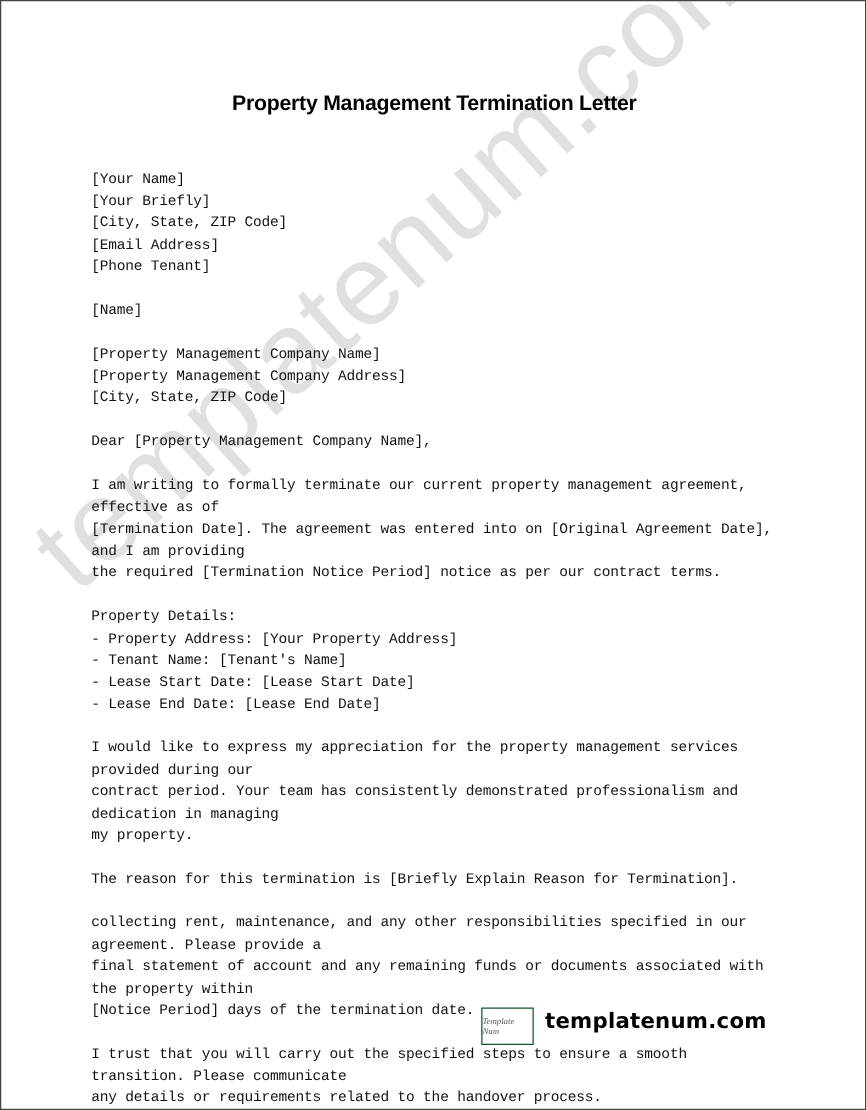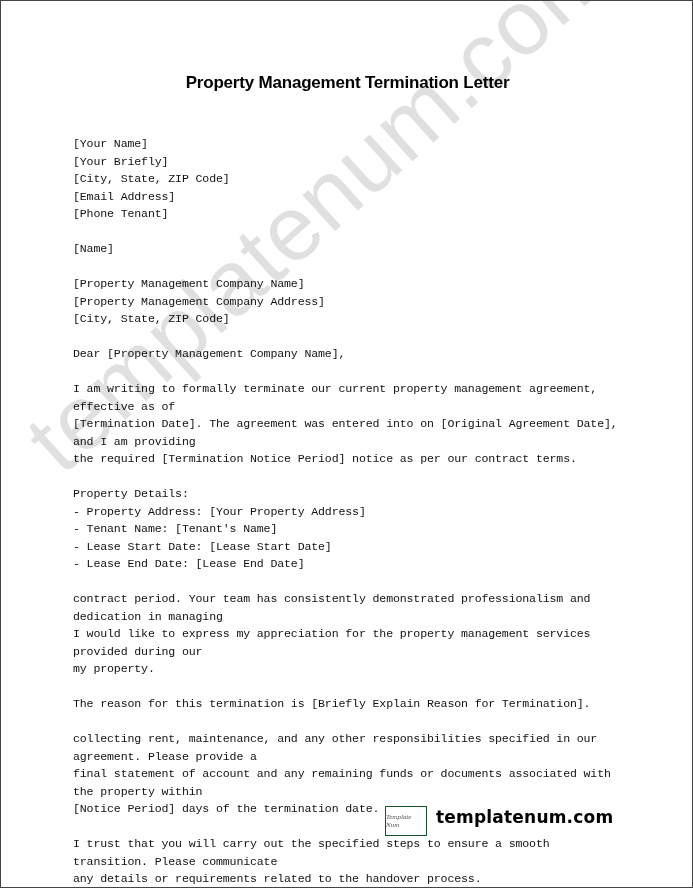--- a/index.html
+++ b/index.html
@@ -84,22 +84,22 @@
     <div class="gap"></div>
     <div>
       <p>Property Details:</p>
       <p>- Property Address: [Your Property Address]</p>
       <p>- Tenant Name: [Tenant's Name]</p>
       <p>- Lease Start Date: [Lease Start Date]</p>
       <p>- Lease End Date: [Lease End Date]</p>
     </div>
     <div class="gap"></div>
     <div>
+      <p>I would like to express my appreciation for the property management services provided during our</p>
       <p>contract period. Your team has consistently demonstrated professionalism and dedication in managing</p>
-      <p>I would like to express my appreciation for the property management services provided during our</p>
       <p>my property.</p>
     </div>
     <div class="gap"></div>
     <div>
       <p>The reason for this termination is [Briefly Explain Reason for Termination].</p>
     </div>
     <div class="gap"></div>
     <div>
       <p>collecting rent, maintenance, and any other responsibilities specified in our agreement. Please provide a</p>
       <p>final statement of account and any remaining funds or documents associated with the property within</p>

